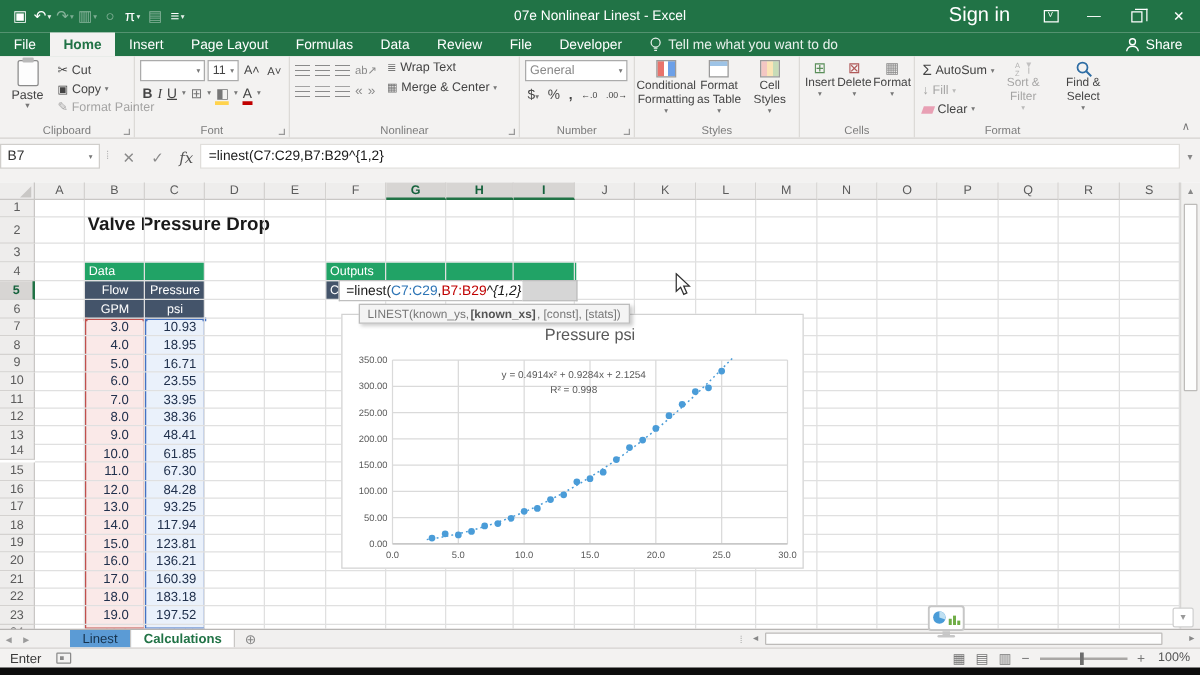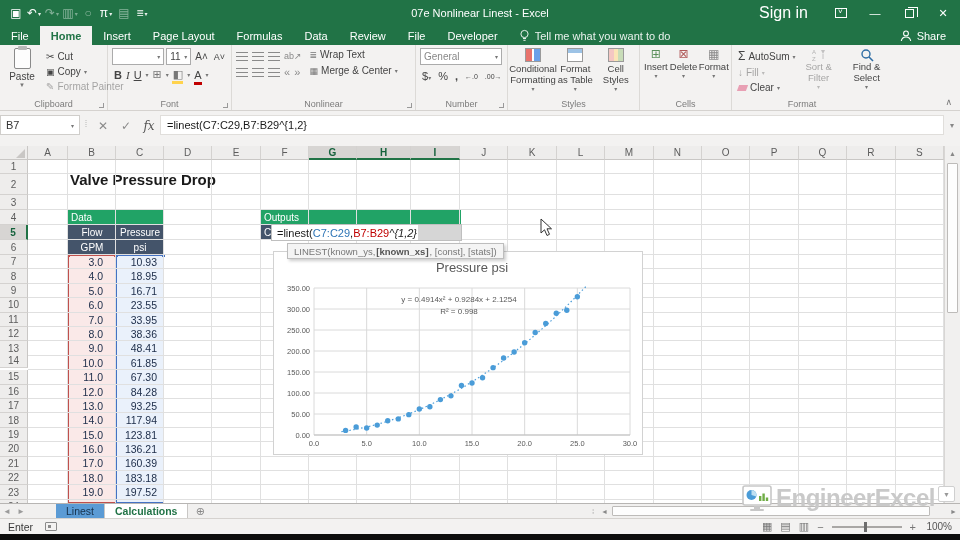--- a/index.html
+++ b/index.html
@@ -731,17 +731,16 @@
     <svg width="30" height="27" viewBox="0 0 30 27">
       <rect x="1" y="1" width="28" height="19" rx="2" fill="#fff" stroke="#c7c7c7" stroke-width="1.6"></rect>
       <circle cx="9.5" cy="10" r="5" fill="#4a9cd8"></circle>
       <path d="M9.5 10 L9.5 5 A5 5 0 0 1 14.2 11.5 Z" fill="#bfe0f2"></path>
       <rect x="17" y="11" width="2.4" height="5" fill="#70ad47"></rect>
       <rect x="20.4" y="8.5" width="2.4" height="7.5" fill="#70ad47"></rect>
       <rect x="23.8" y="12.5" width="2.4" height="3.5" fill="#70ad47"></rect>
       <rect x="12" y="21" width="6" height="3" fill="#c7c7c7"></rect>
       <rect x="8" y="24" width="14" height="2" rx="1" fill="#c7c7c7"></rect>
     </svg>
-    <span class="wm-text">EngineerExcel</span>
   </div>
   <div class="wm-dd">▼</div>
 
 </div>
 
 </body></html>

